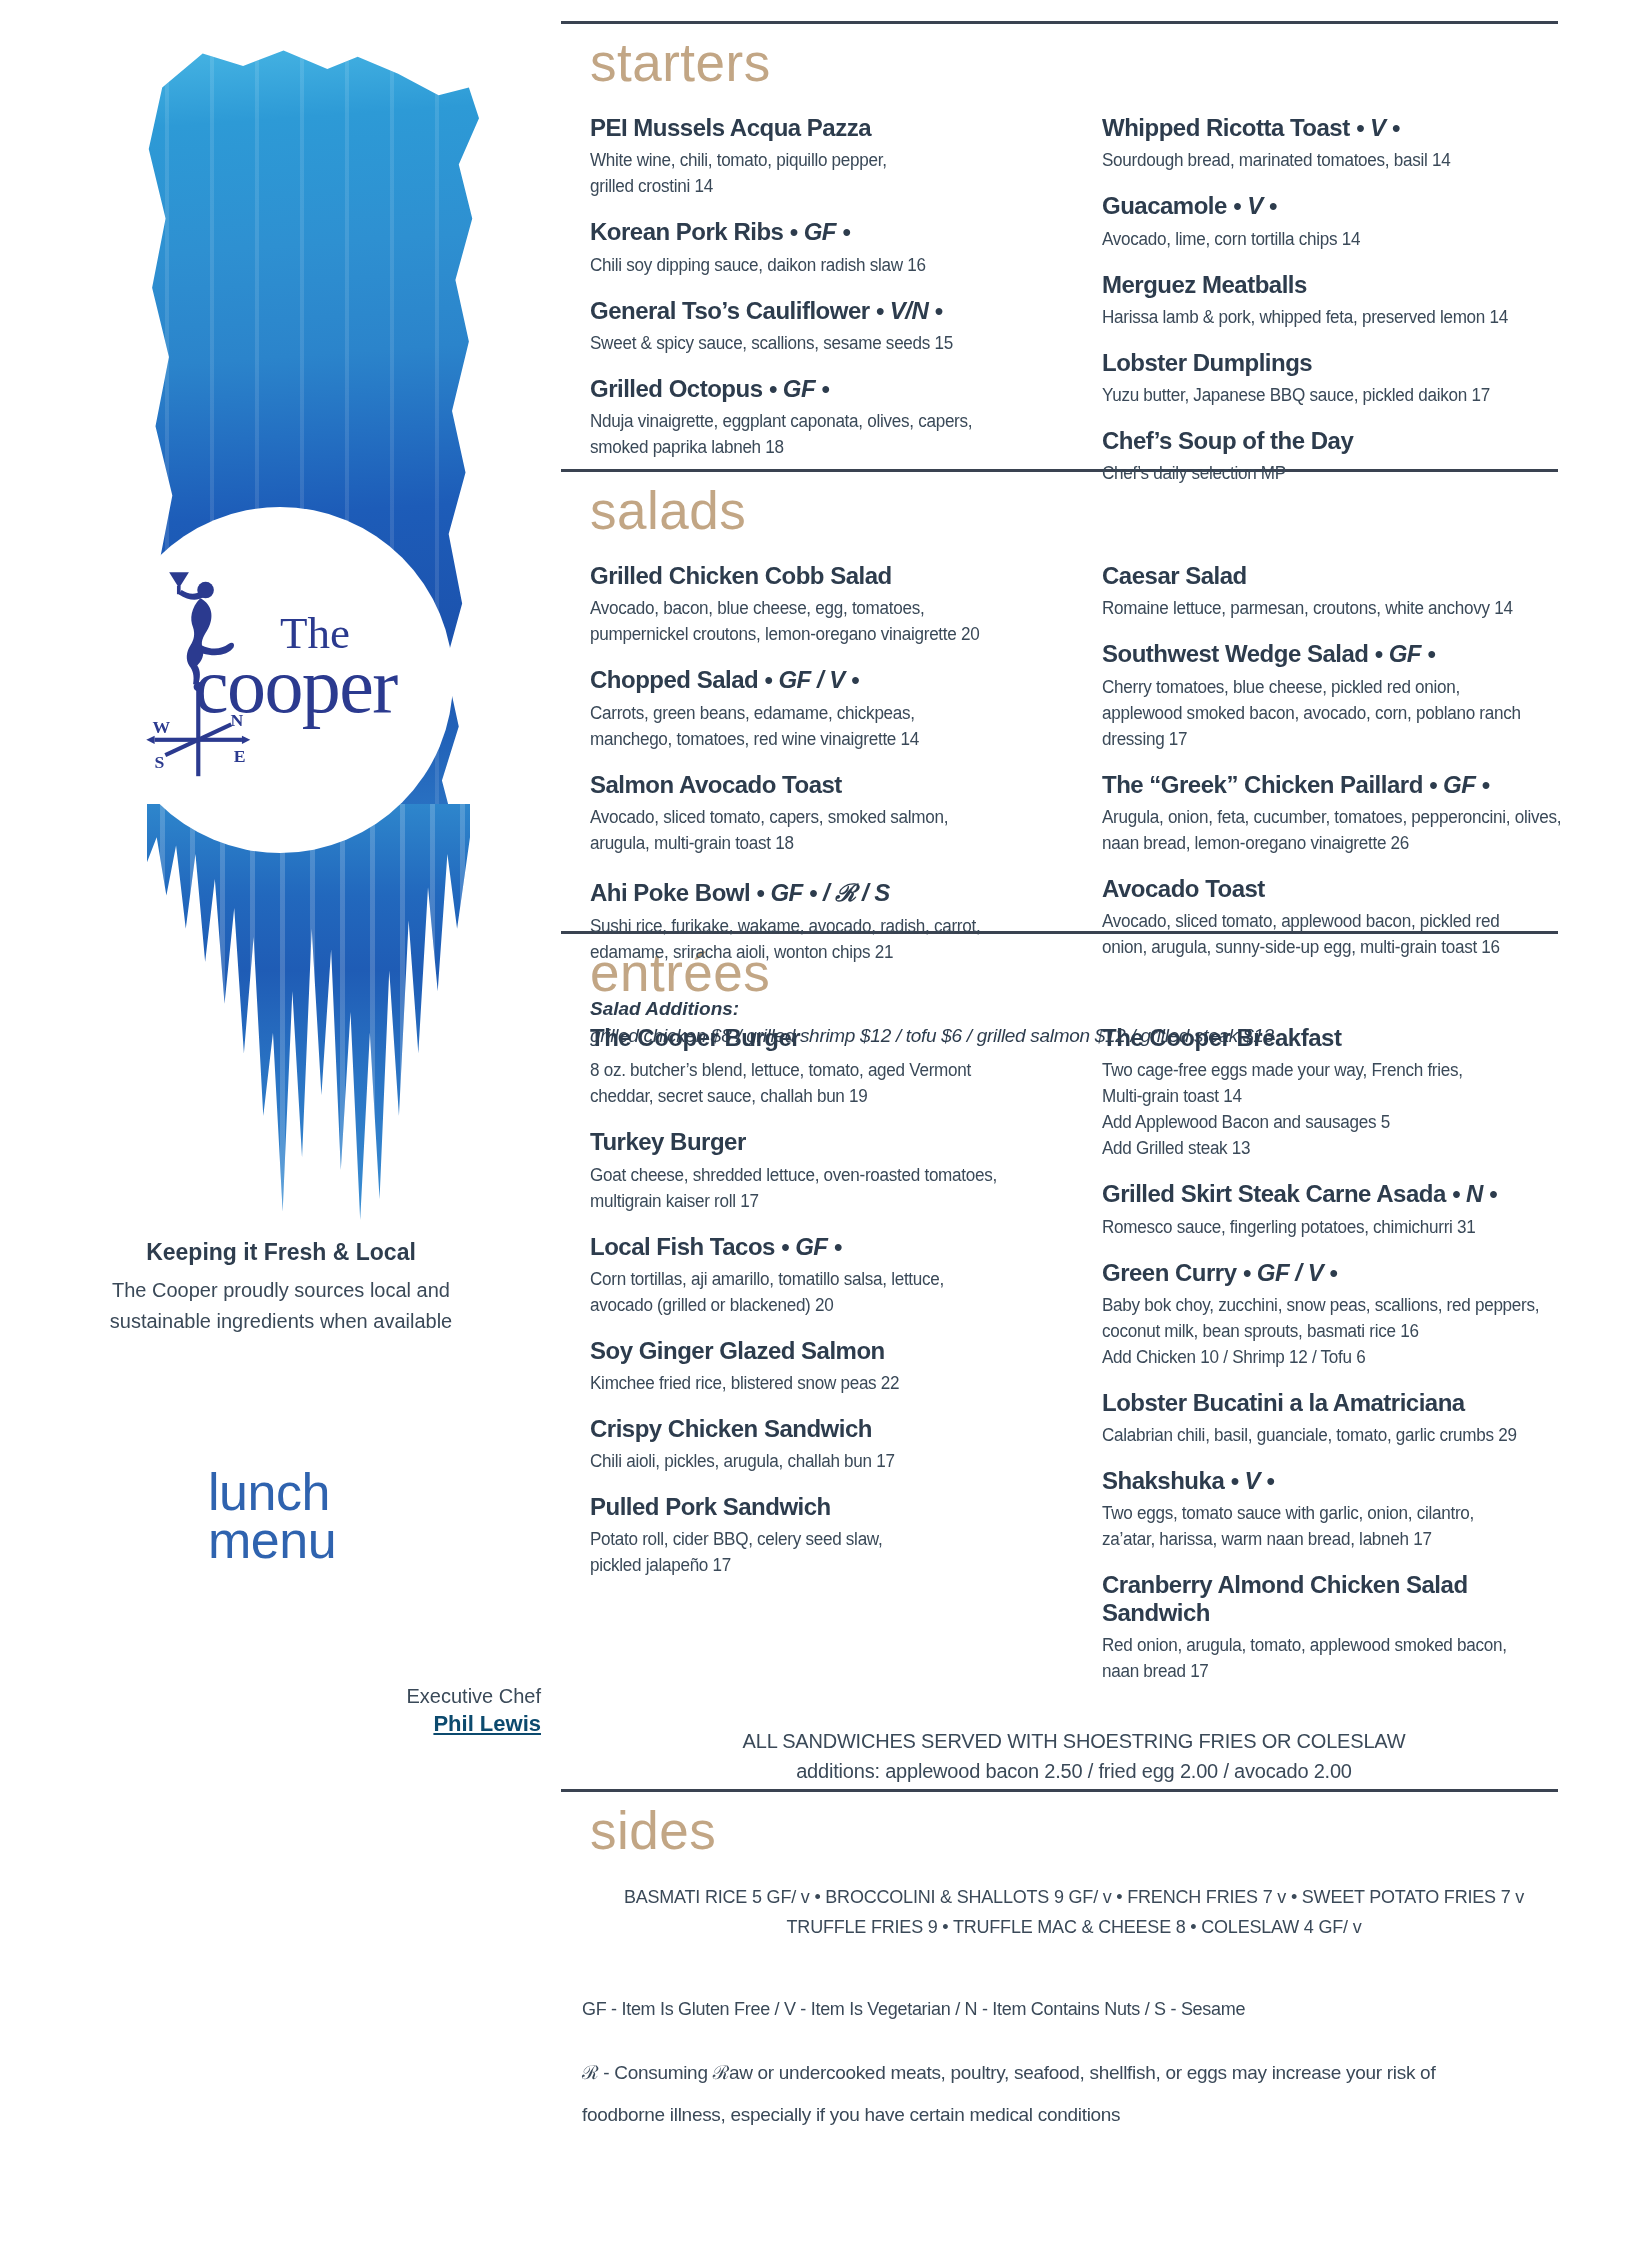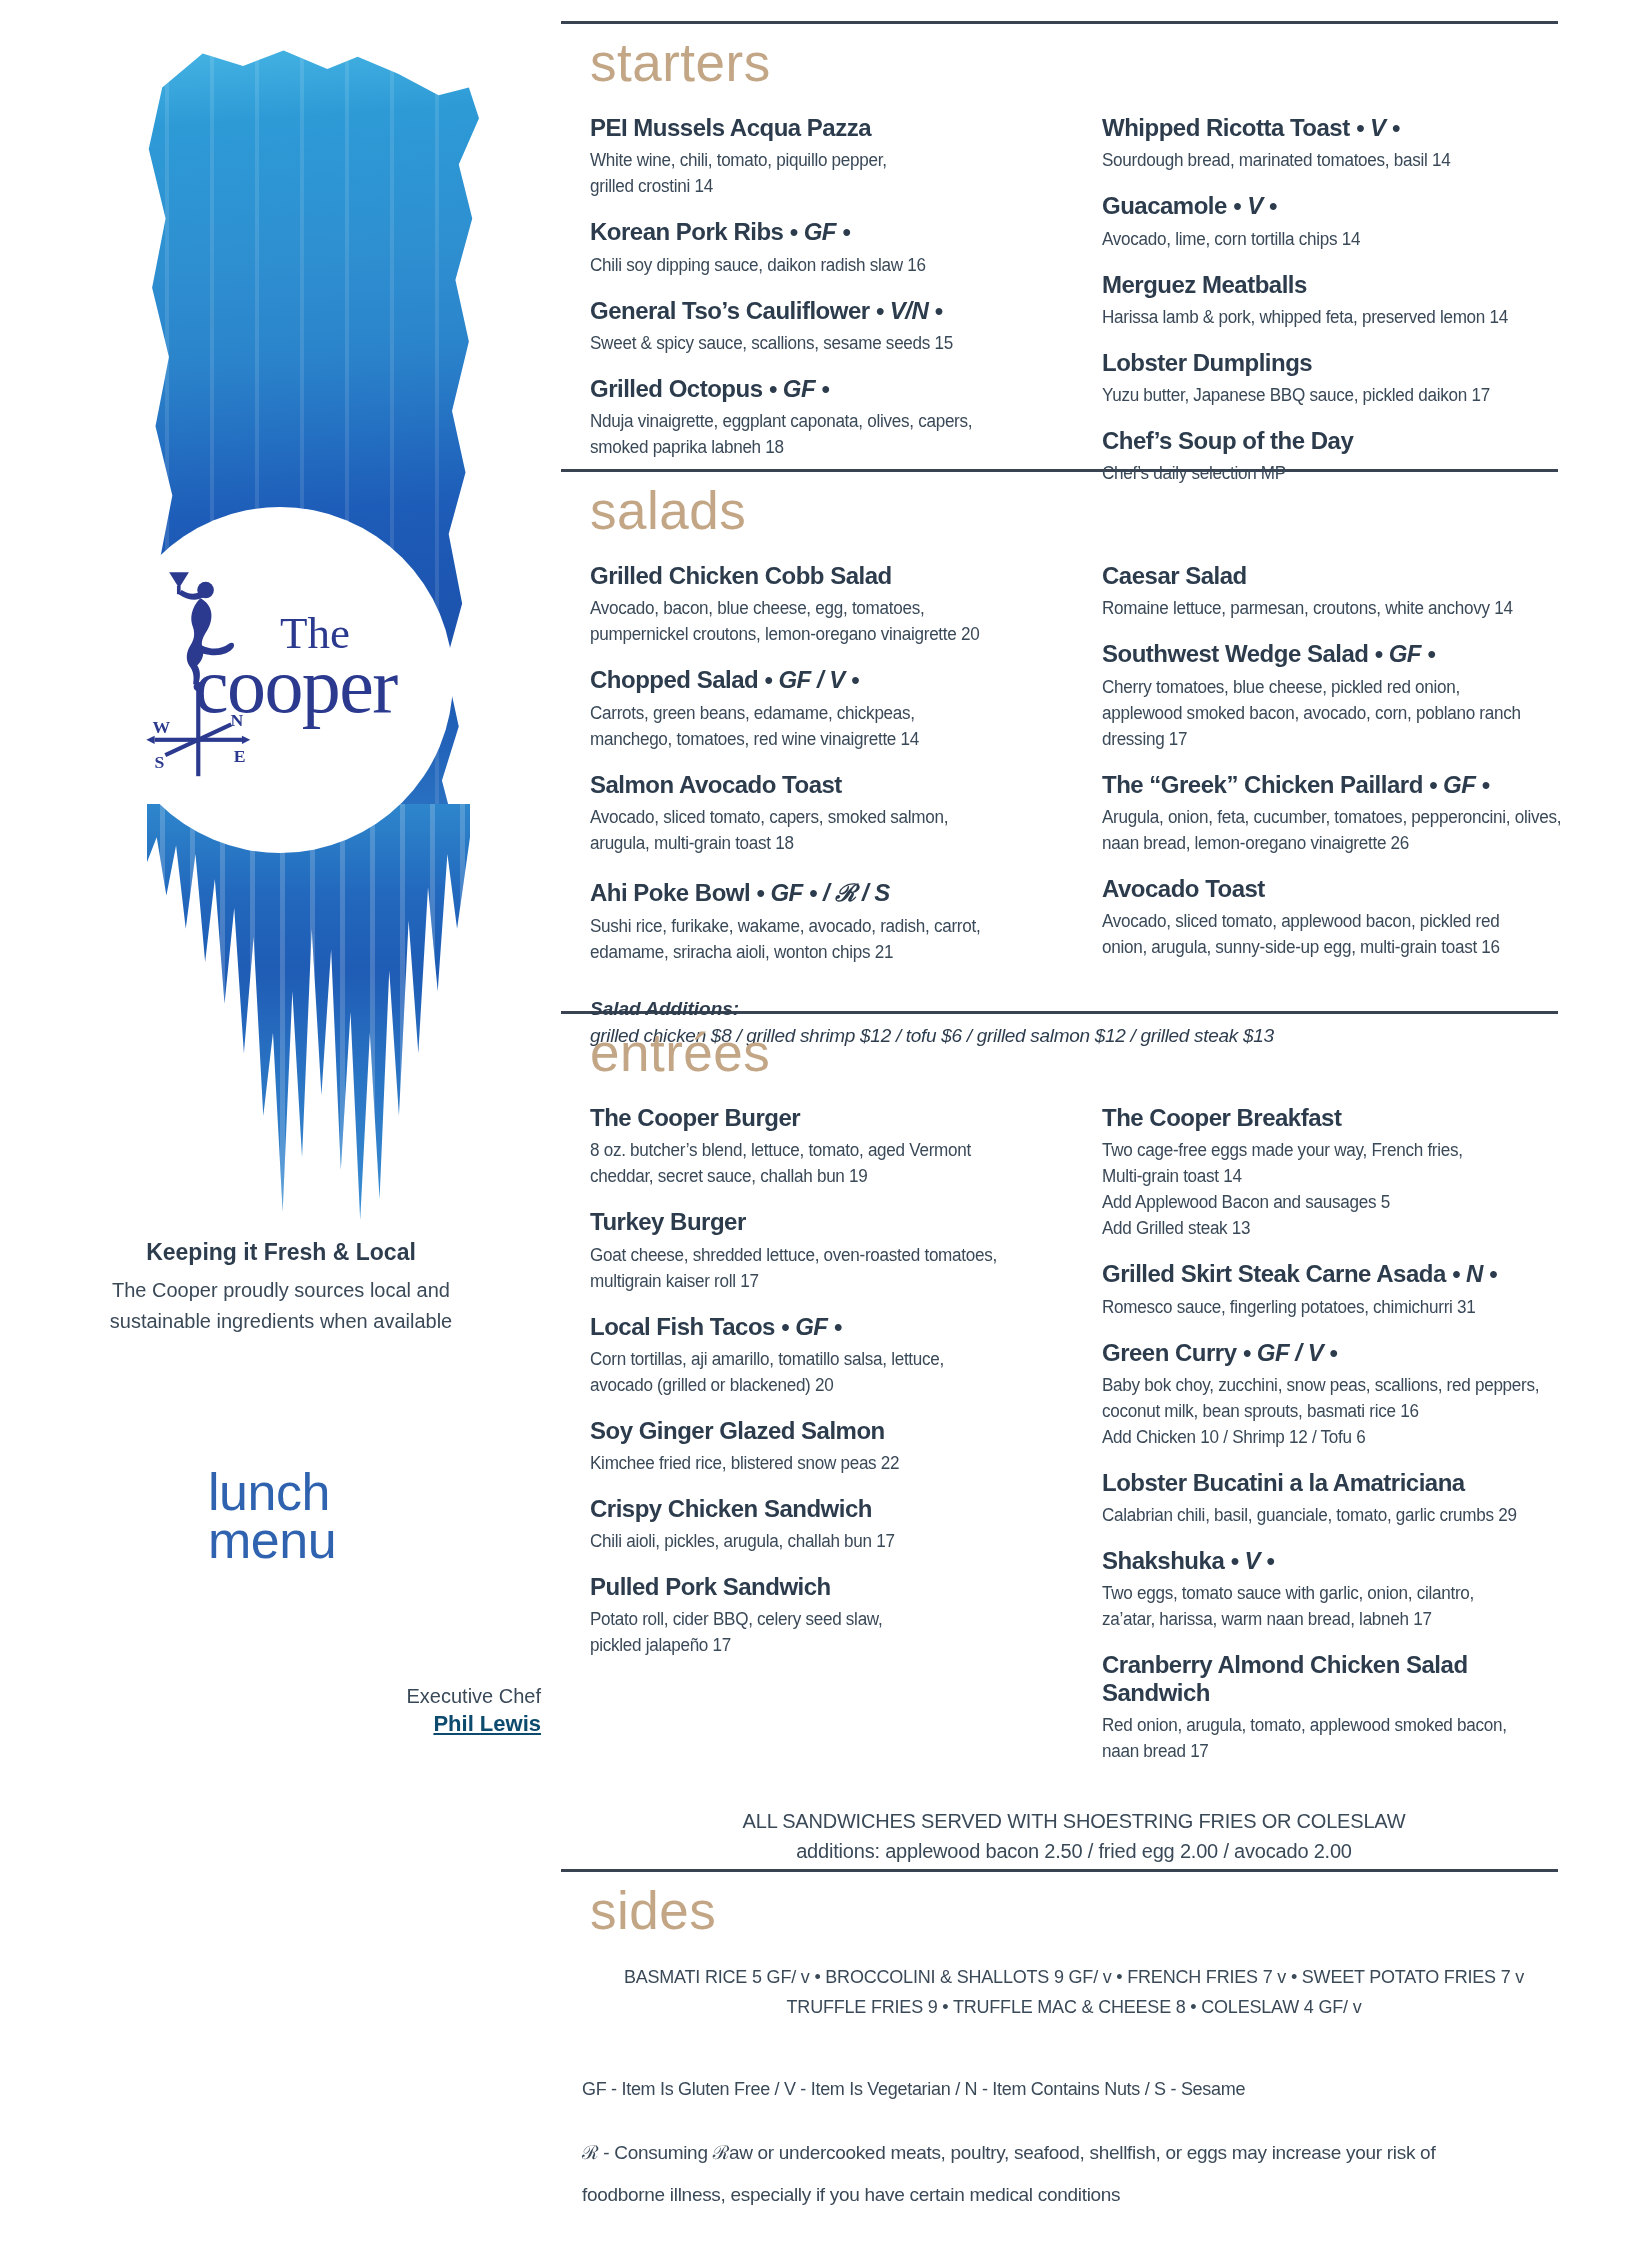--- a/index.html
+++ b/index.html
@@ -34,21 +34,21 @@
   .lunch-menu{position:absolute;left:208px;top:1469px;z-index:3;
     font-size:52px;color:#2f63af;line-height:0.92;letter-spacing:-0.5px;}
 
   .chef{position:absolute;left:21px;top:1685px;width:520px;text-align:right;z-index:3;}
   .chef-role{font-size:20px;color:#3a4958;margin:0;}
   .chef-name{font-size:22px;font-weight:bold;color:#0c4a6e;margin:3.1px 0 0 0;text-decoration:underline;}
 
   
   .main{position:absolute;left:561px;top:0;width:997px;padding-top:21px;z-index:3;}
   .menu-section{box-sizing:border-box;border-top:3.1px solid #3a4351;}
-  .sec0{height:448px;} .sec1{height:542px;} .sec2{height:858px;}
+  .sec0{height:448px;} .sec1{height:462px;} .sec2{height:858px;}
   .section-heading{font-size:53px;font-weight:400;color:#c2a685;margin:8.3px 0 21px 0;
     padding-left:29px;letter-spacing:0.5px;}
   .cols{display:grid;grid-template-columns:484px 1fr;column-gap:30px;padding-left:29px;gap:28px;}
   .item{margin-bottom:19px;}
   .item-name{font-size:24px;font-weight:bold;color:#2d3c4d;letter-spacing:-0.5px;margin:0 0 5.2px 0;}
   .item-tag{font-style:italic;}
   .item-desc{font-size:18px;color:#3a4958;line-height:26px;letter-spacing:-0.3px;margin:0;
     white-space:pre;transform:scaleX(0.95);transform-origin:left top;}
   .additions{padding-left:29px;margin-top:13.5px;font-style:italic;color:#2e3d4e;}
   .additions-title{font-size:19px;font-weight:bold;margin:0 0 5.2px 0;}

